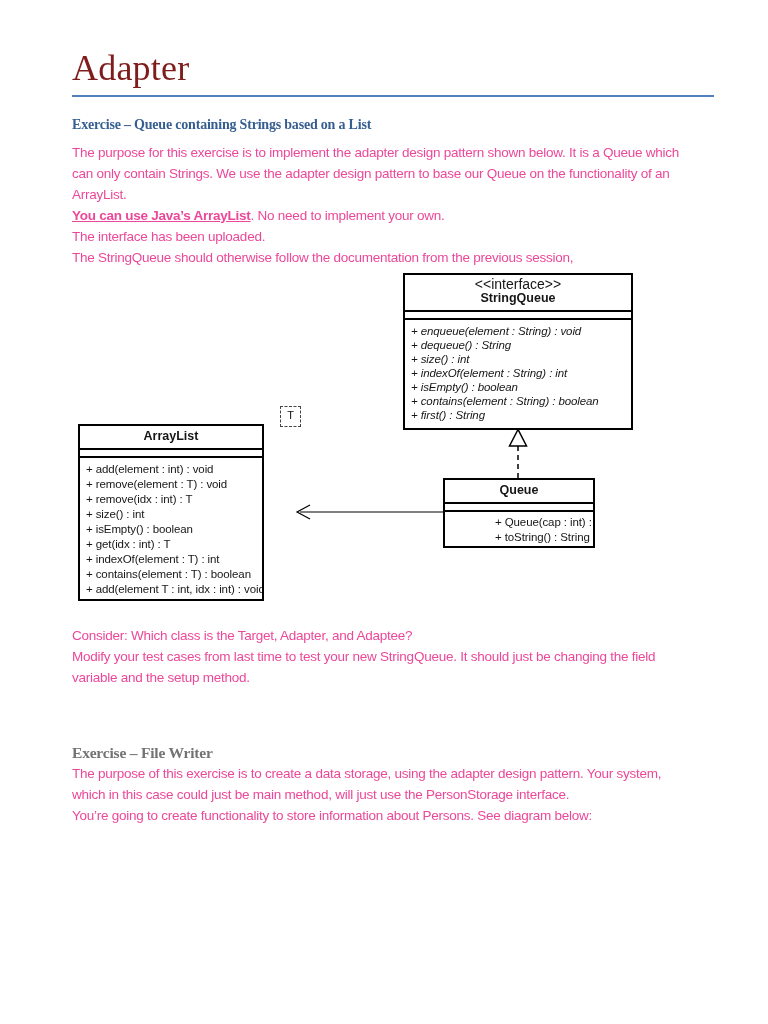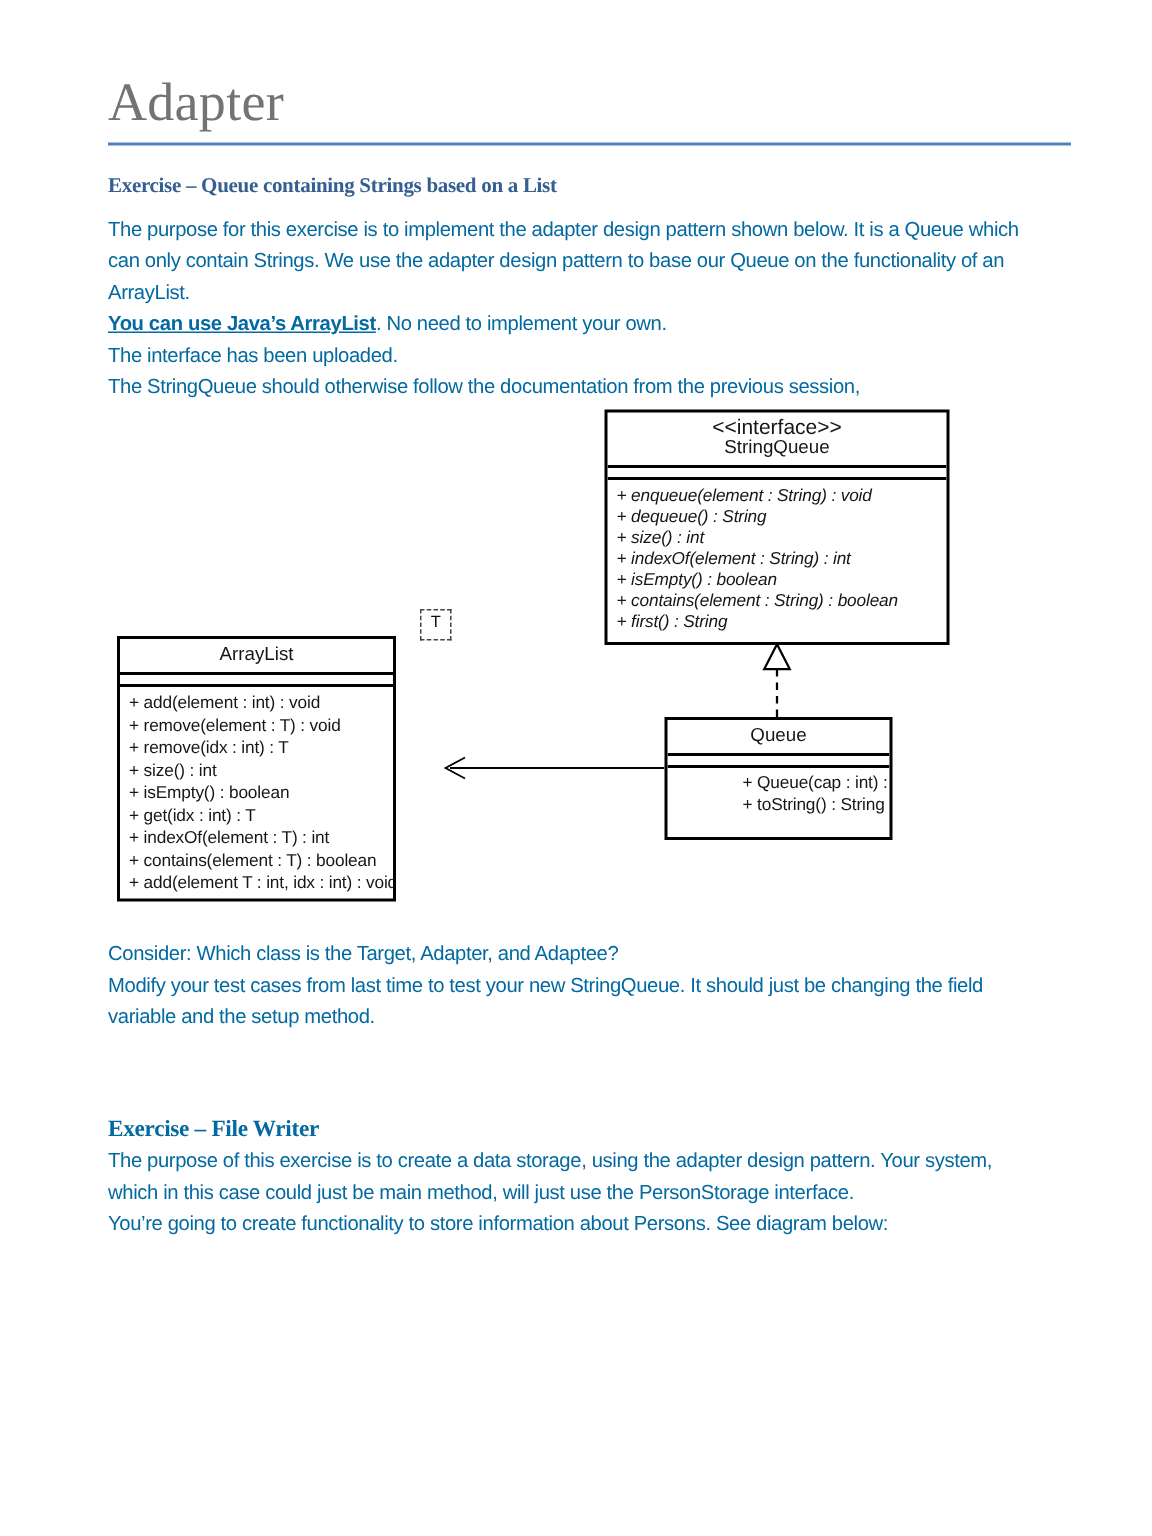--- a/index.html
+++ b/index.html
@@ -3,53 +3,53 @@
 <meta charset="utf-8">
 <style>
   html, body { margin:0; padding:0; background:#fff; }
   .page {
     position:relative; width:768px; height:1024px; background:#ffffff;
     font-family:"Liberation Sans", sans-serif; color:#161616; overflow:hidden;
   }
   .content { position:absolute; left:72px; top:0; width:642px; }
   .doc-title {
     margin-top:46px; font-family:"Liberation Serif", serif;
-    font-size:36px; line-height:44px; color:#737373; letter-spacing:0.2px;
+    font-size:36px; line-height:44px; color:#7f1d1d; letter-spacing:0.2px;
   }
   .title-rule { border-top:2px solid #4F81BD; margin-top:5px; }
   .h1 {
     margin-top:16px; font-family:"Liberation Serif", serif; font-weight:bold;
     font-size:14px; line-height:24px; color:#365F91; letter-spacing:-0.2px;
   }
   .h2 {
     margin-top:40px; font-family:"Liberation Serif", serif; font-weight:bold;
-    font-size:15.5px; line-height:20px; color:#0369a1; letter-spacing:-0.2px;
+    font-size:15.5px; line-height:20px; color:#737373; letter-spacing:-0.2px;
   }
   .para {
     font-size:13.5px; line-height:21px; letter-spacing:-0.25px;
-    white-space:pre-line; color:#0369a1;
+    white-space:pre-line; color:#ec4899;
   }
   .para.first { margin-top:5px; }
   .bold-underline { font-weight:bold; text-decoration:underline;text-align:center; }
   .spacer-diagram { height:357px; }
   .spacer-small { height:15px; }
 
   
   .uml { position:absolute; left:0; top:0; width:768px; height:1024px; pointer-events:none; }
   .connectors { position:absolute; left:0; top:0; }
   .uml-box {
     position:absolute; background:#fff; border:2px solid #000; box-sizing:border-box;
     font-size:11.5px; z-index:2; overflow:hidden;
   }
   #box-stringqueue { left:403px; top:273px; width:230px; height:157px; }
   #box-arraylist  { left:78px;  top:408px; width:186px; height:177px;margin-top:16px; }
-  #box-queue      { left:443px; top:478px; width:152px; height:82px; }
+  #box-queue      { left:443px; top:478px; width:152px; height:70px; }
   .uml-header { text-align:center; border-bottom:2px solid #000; padding:3px 2px 4px; }
   .stereotype { font-size:14px; line-height:13px; }
-  .uml-name { font-weight:normal; font-size:12.5px; line-height:15px; }
+  .uml-name { font-weight:bold; font-size:12.5px; line-height:15px; }
   .uml-empty { height:6px; border-bottom:2px solid #000; }
   .uml-methods {
     padding:4px 2px 4px 6px; line-height:14px; white-space:pre; letter-spacing:-0.1px;
   }
   #box-arraylist .uml-methods { line-height:15px; }
   #box-queue .uml-methods { line-height:15px; padding-top:3px;margin-left:44px; }
   .italic { font-style:italic; }
   .uml-tab {
     position:absolute; left:280px; top:406px; width:21px; height:21px;
     background:#fff; border:1.5px dashed #444; box-sizing:border-box;

